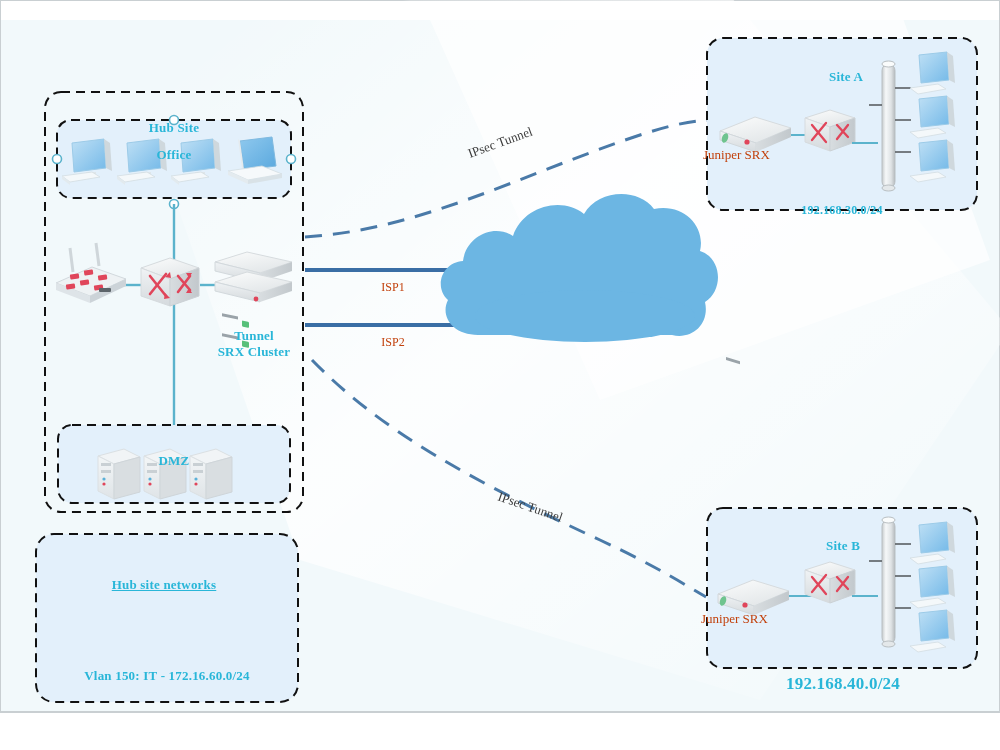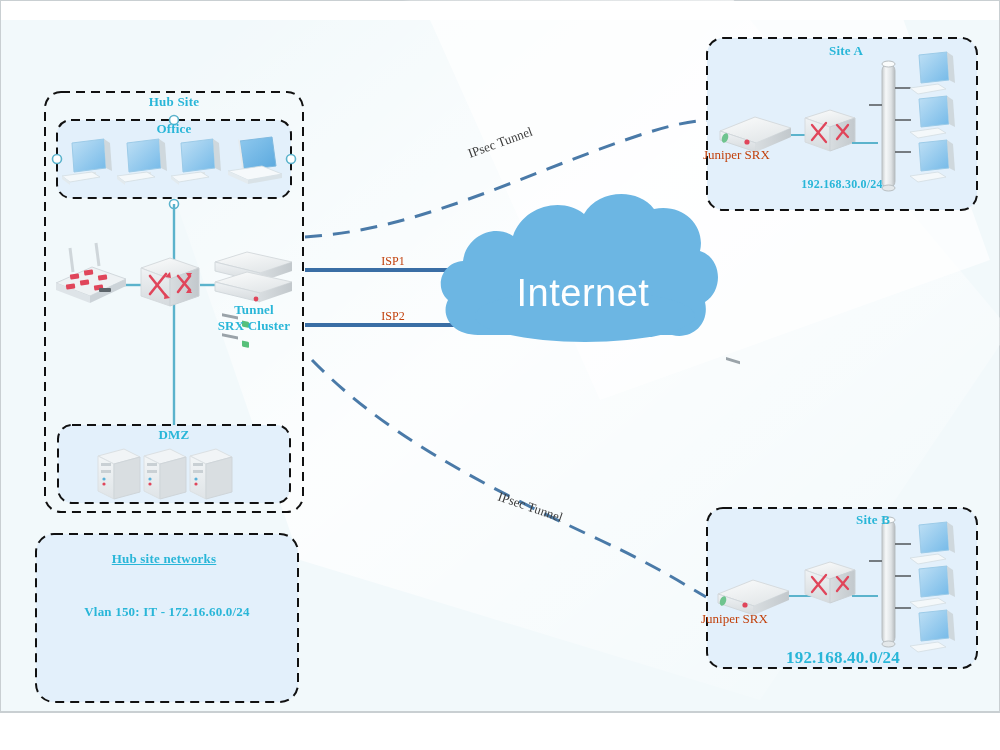--- a/index.html
+++ b/index.html
@@ -41,21 +41,21 @@
     font-family: "Liberation Serif", "DejaVu Serif", serif;
     font-size: 12px;
   }
   .lbl-internet {
     color: #ffffff;
     font-family: "Liberation Sans", "DejaVu Sans", sans-serif;
     font-size: 38px;
     font-weight: 400;
     letter-spacing: 0.5px;
   }
-  .center { transform: translateX(-50%); }
+  .center { transform: translateX(-50%); margin-top: 26px; }
 </style>
 </head>
 <body>
 
 <div id="canvas">
 
 <svg id="diagram-svg" width="1000" height="750" viewBox="0 0 1000 750" xmlns="http://www.w3.org/2000/svg">
   <defs>
     <linearGradient id="gScreen" x1="0" y1="0" x2="1" y2="1">
       <stop offset="0%" stop-color="#bfe0f5"></stop>
@@ -374,28 +374,27 @@
 <div class="txt lbl-cyan center" style="left:174px; top:94px;">Hub Site</div>
 
 <div class="txt lbl-cyan center" style="left:174px; top:121px;">Office</div>
 
 <div class="txt lbl-cyan center" style="left:254px; top:302px;">Tunnel</div>
 <div class="txt lbl-cyan center" style="left:254px; top:318px;">SRX Cluster</div>
 
 <div class="txt lbl-cyan center" style="left:174px; top:427px;">DMZ</div>
 
 <div class="txt lbl-cyan center" style="left:164px; top:551px;text-decoration:underline;">Hub site networks</div>
-<div class="txt lbl-cyan center" style="left:167px; top:604px;">Vlan 150: IT - 172.16.60.0/24</div>
+<div class="txt lbl-cyan center" style="left:167px; top:642px;">Vlan 150: IT - 172.16.60.0/24</div>
 
 <div class="txt lbl-dark center" style="left:393px; top:254px;">ISP1</div>
 <div class="txt lbl-dark center" style="left:393px; top:309px;">ISP2</div>
 
-<div class="txt lbl-internet center" style="left:583px; top:272px;">Internet</div>
 
 <div class="txt lbl-cyan center" style="left:846px; top:43px;">Site A</div>
 <div class="txt lbl-dark" style="left:703px; top:147px; font-size:13px;">Juniper SRX</div>
 <div class="txt lbl-cyan center" style="left:842px; top:177px; font-size:12px;">192.168.30.0/24</div>
 
-<div class="txt lbl-cyan center" style="left:873px; top:512px;">Site B</div>
+<div class="txt lbl-cyan center" style="left:843px; top:512px;">Site B</div>
 <div class="txt lbl-dark" style="left:701px; top:611px; font-size:13px;">Juniper SRX</div>
 <div class="txt lbl-cyan center" style="left:843px; top:648px; font-size:17px;">192.168.40.0/24</div>
 
 </div>
 
 </body></html>

